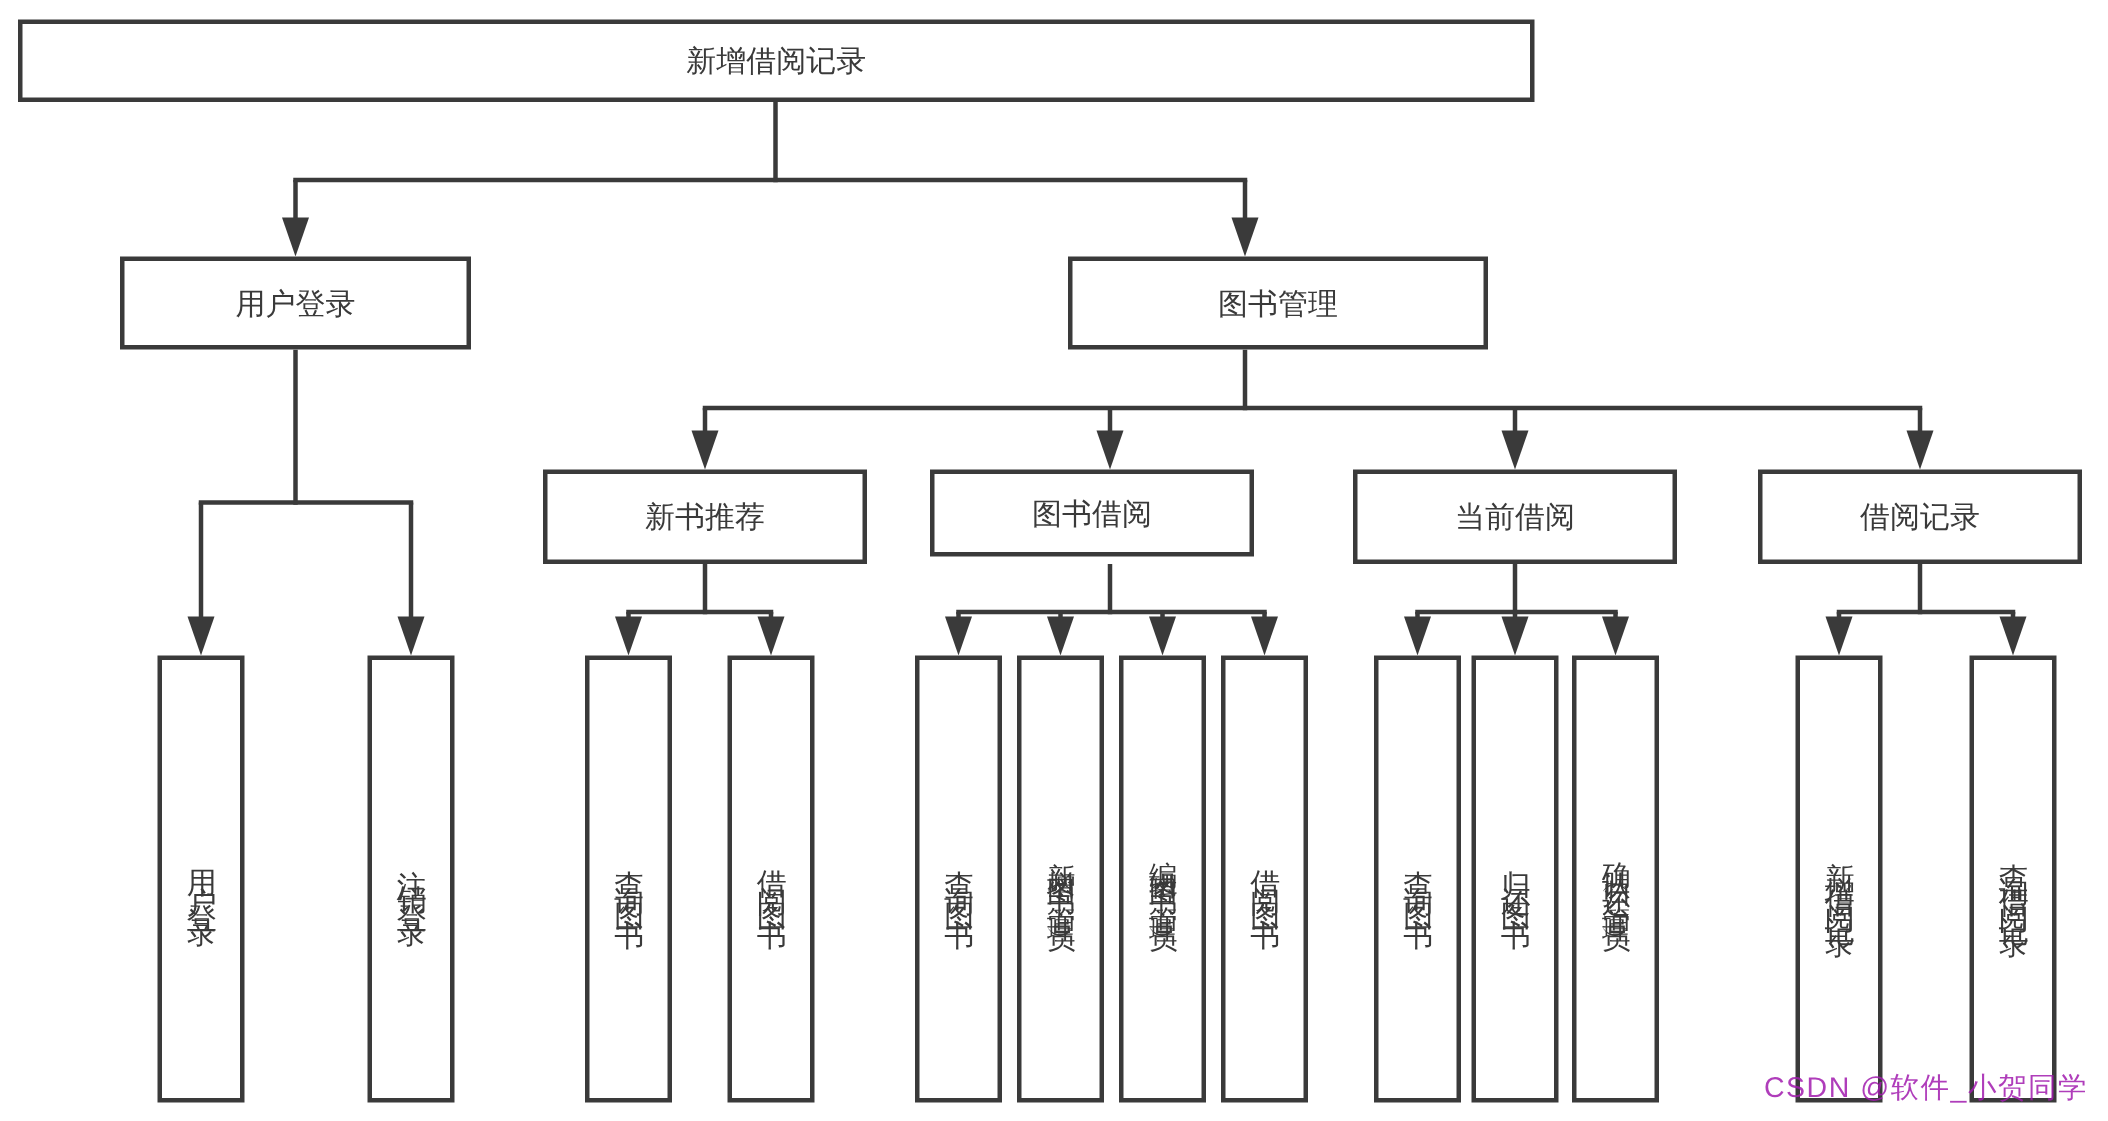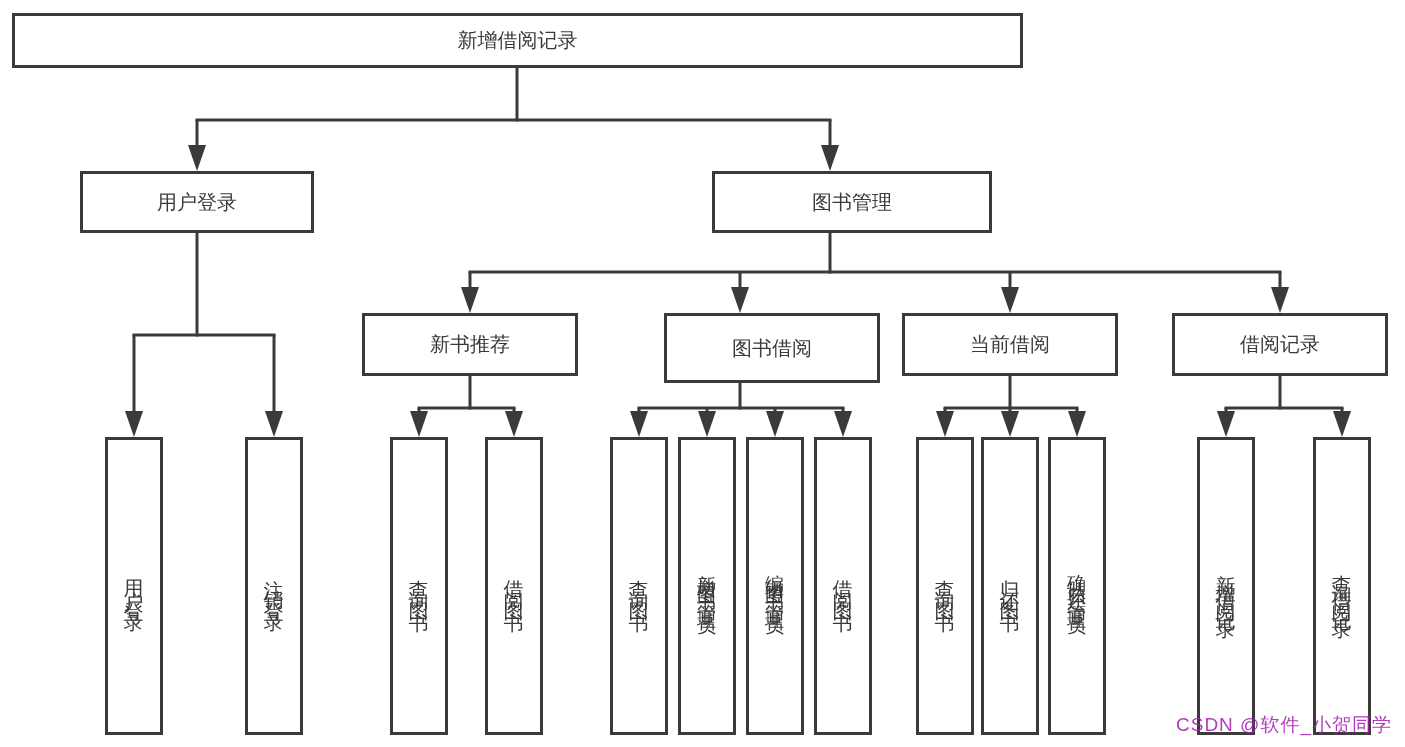--- a/index.html
+++ b/index.html
@@ -132,21 +132,21 @@
   <div class="node" style="left:80px; top:171px; width:234px; height:62px;">
     <span class="hlabel">用户登录</span>
   </div>
   <div class="node" style="left:712px; top:171px; width:280px; height:62px;">
     <span class="hlabel">图书管理</span>
   </div>
 
   <div class="node" style="left:362px; top:313px; width:216px; height:63px;justify-content:center;">
     <span class="hlabel">新书推荐</span>
   </div>
-  <div class="node" style="left:664px; top:313px; width:216px; height:70px;">
+  <div class="node" style="left:620px; top:313px; width:216px; height:58px;">
     <span class="hlabel">图书借阅</span>
   </div>
   <div class="node" style="left:1172px; top:313px; width:216px; height:63px;">
     <span class="hlabel">借阅记录</span>
   </div>
   <div class="node" style="left:902px; top:313px; width:216px; height:63px;">
     <span class="hlabel">当前借阅</span>
   </div>
 
   <div class="node vnode" style="left:105px;">

